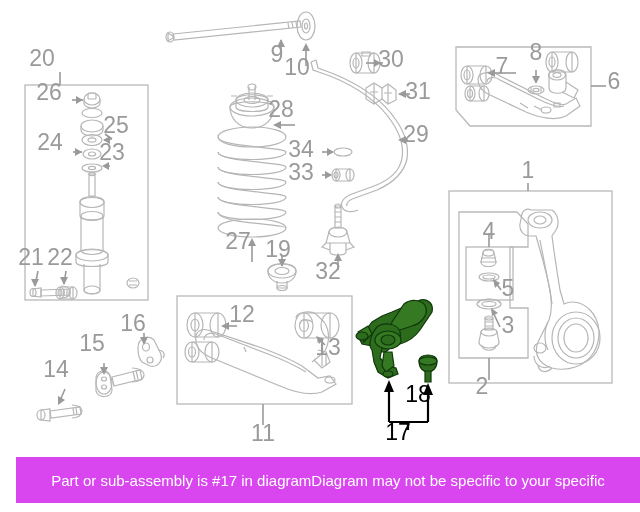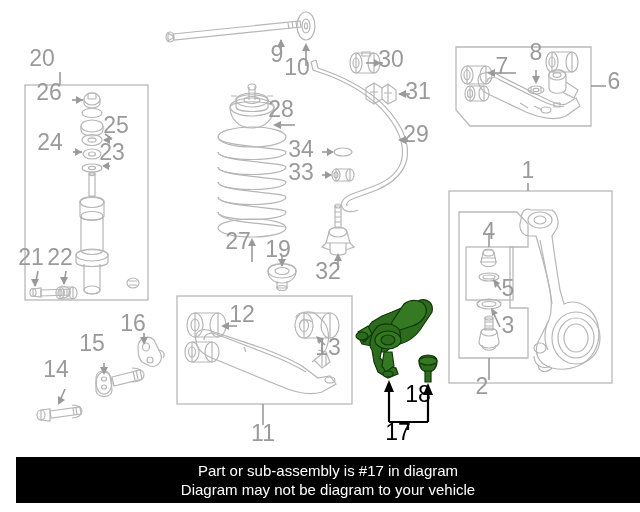--- a/index.html
+++ b/index.html
@@ -9,21 +9,21 @@
   svg#diagram{position:absolute;left:0;top:0;width:640px;height:512px;}
   .lbl{font-family:"Liberation Sans",sans-serif;font-size:23px;fill:#9a9a9a;}
   .lbl-blk{font-family:"Liberation Sans",sans-serif;font-size:23px;fill:#000000;}
   .ln{stroke:#b6b6b6;stroke-width:1.2;fill:none;}
   .box{stroke:#b9b9b9;stroke-width:1.3;fill:none;}
   .lead{stroke:#9a9a9a;stroke-width:1.6;fill:none;}
   .lead-blk{stroke:#000;stroke-width:2.2;fill:none;}
   .hl{fill:#2d6b1d;stroke:#10380a;stroke-width:1.2;}
   .hl2{fill:#357a22;stroke:#10380a;stroke-width:1.2;}
   #banner{position:absolute;left:16px;top:457px;width:624px;height:46px;
-          background:#000000;display:flex;flex-direction:column;
+          background:#d946ef;display:flex;flex-direction:row;
           align-items:center;justify-content:center;}
   #banner div{color:#fff;font-size:15px;line-height:19px;
               font-family:"Liberation Sans",sans-serif;text-align:center;}
 </style>
 </head>
 <body>
 
 <div id="stage">
 
   <svg id="diagram" viewBox="0 0 640 512">
@@ -508,16 +508,16 @@
         <text x="391" y="67" class="lbl" text-anchor="middle">30</text>
         <text x="418" y="99" class="lbl" text-anchor="middle">31</text>
         <text x="328" y="279" class="lbl" text-anchor="middle">32</text>
         <text x="301" y="180" class="lbl" text-anchor="middle">33</text>
         <text x="301" y="157" class="lbl" text-anchor="middle">34</text>
       </g>
   </svg>
 
   <div id="banner">
     <div>Part or sub-assembly is #17 in diagram</div>
-    <div>Diagram may not be diagram to your vehicle</div>
+    <div>Diagram may not be specific to your specific</div>
   </div>
 
 </div>
 
 </body></html>

